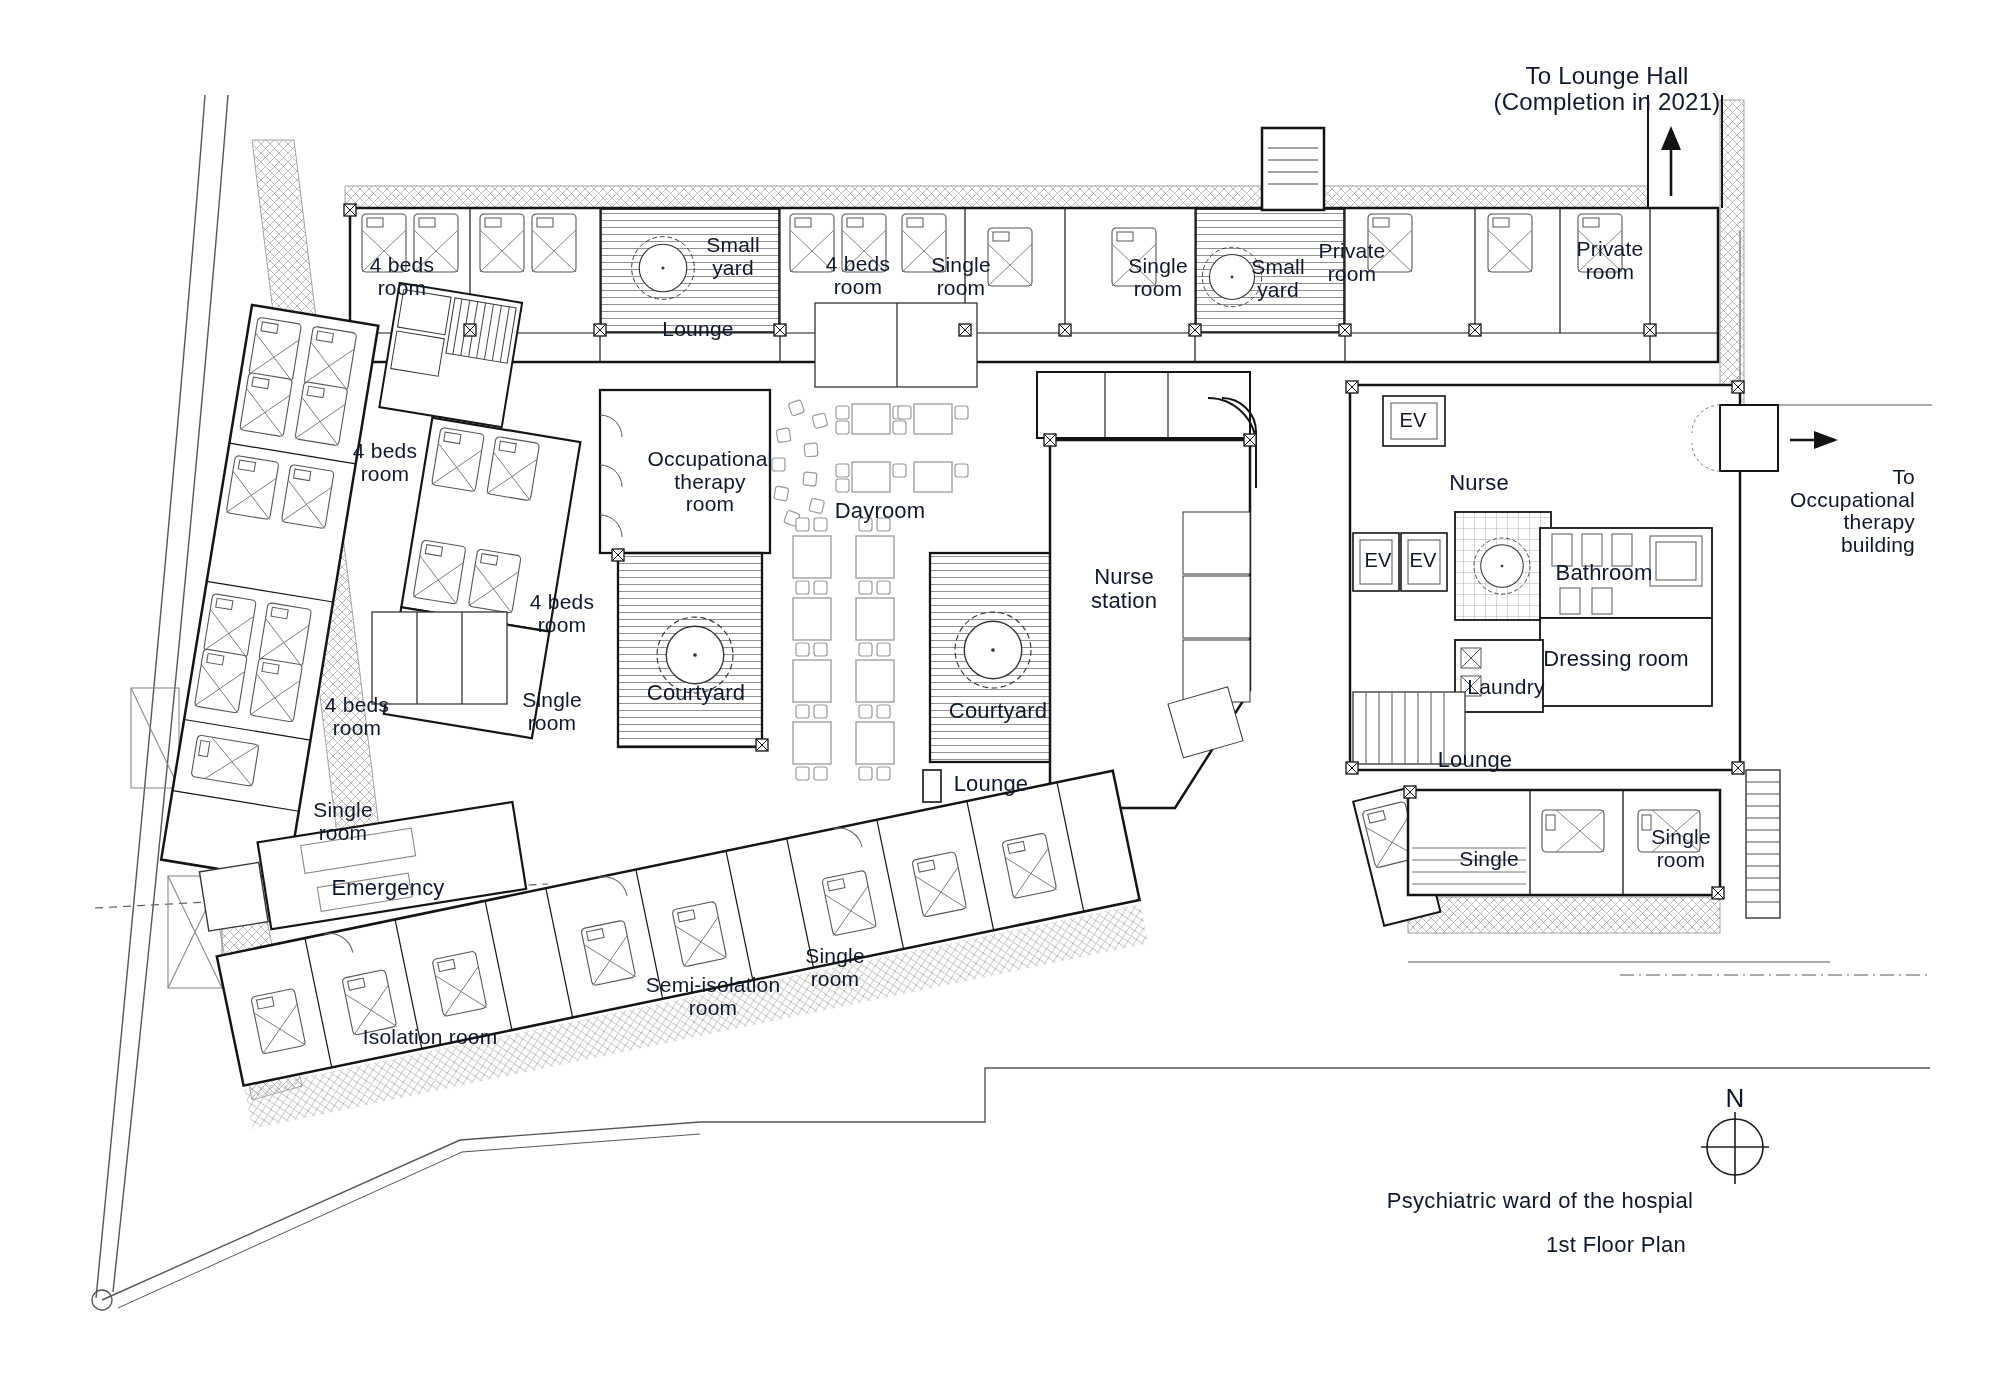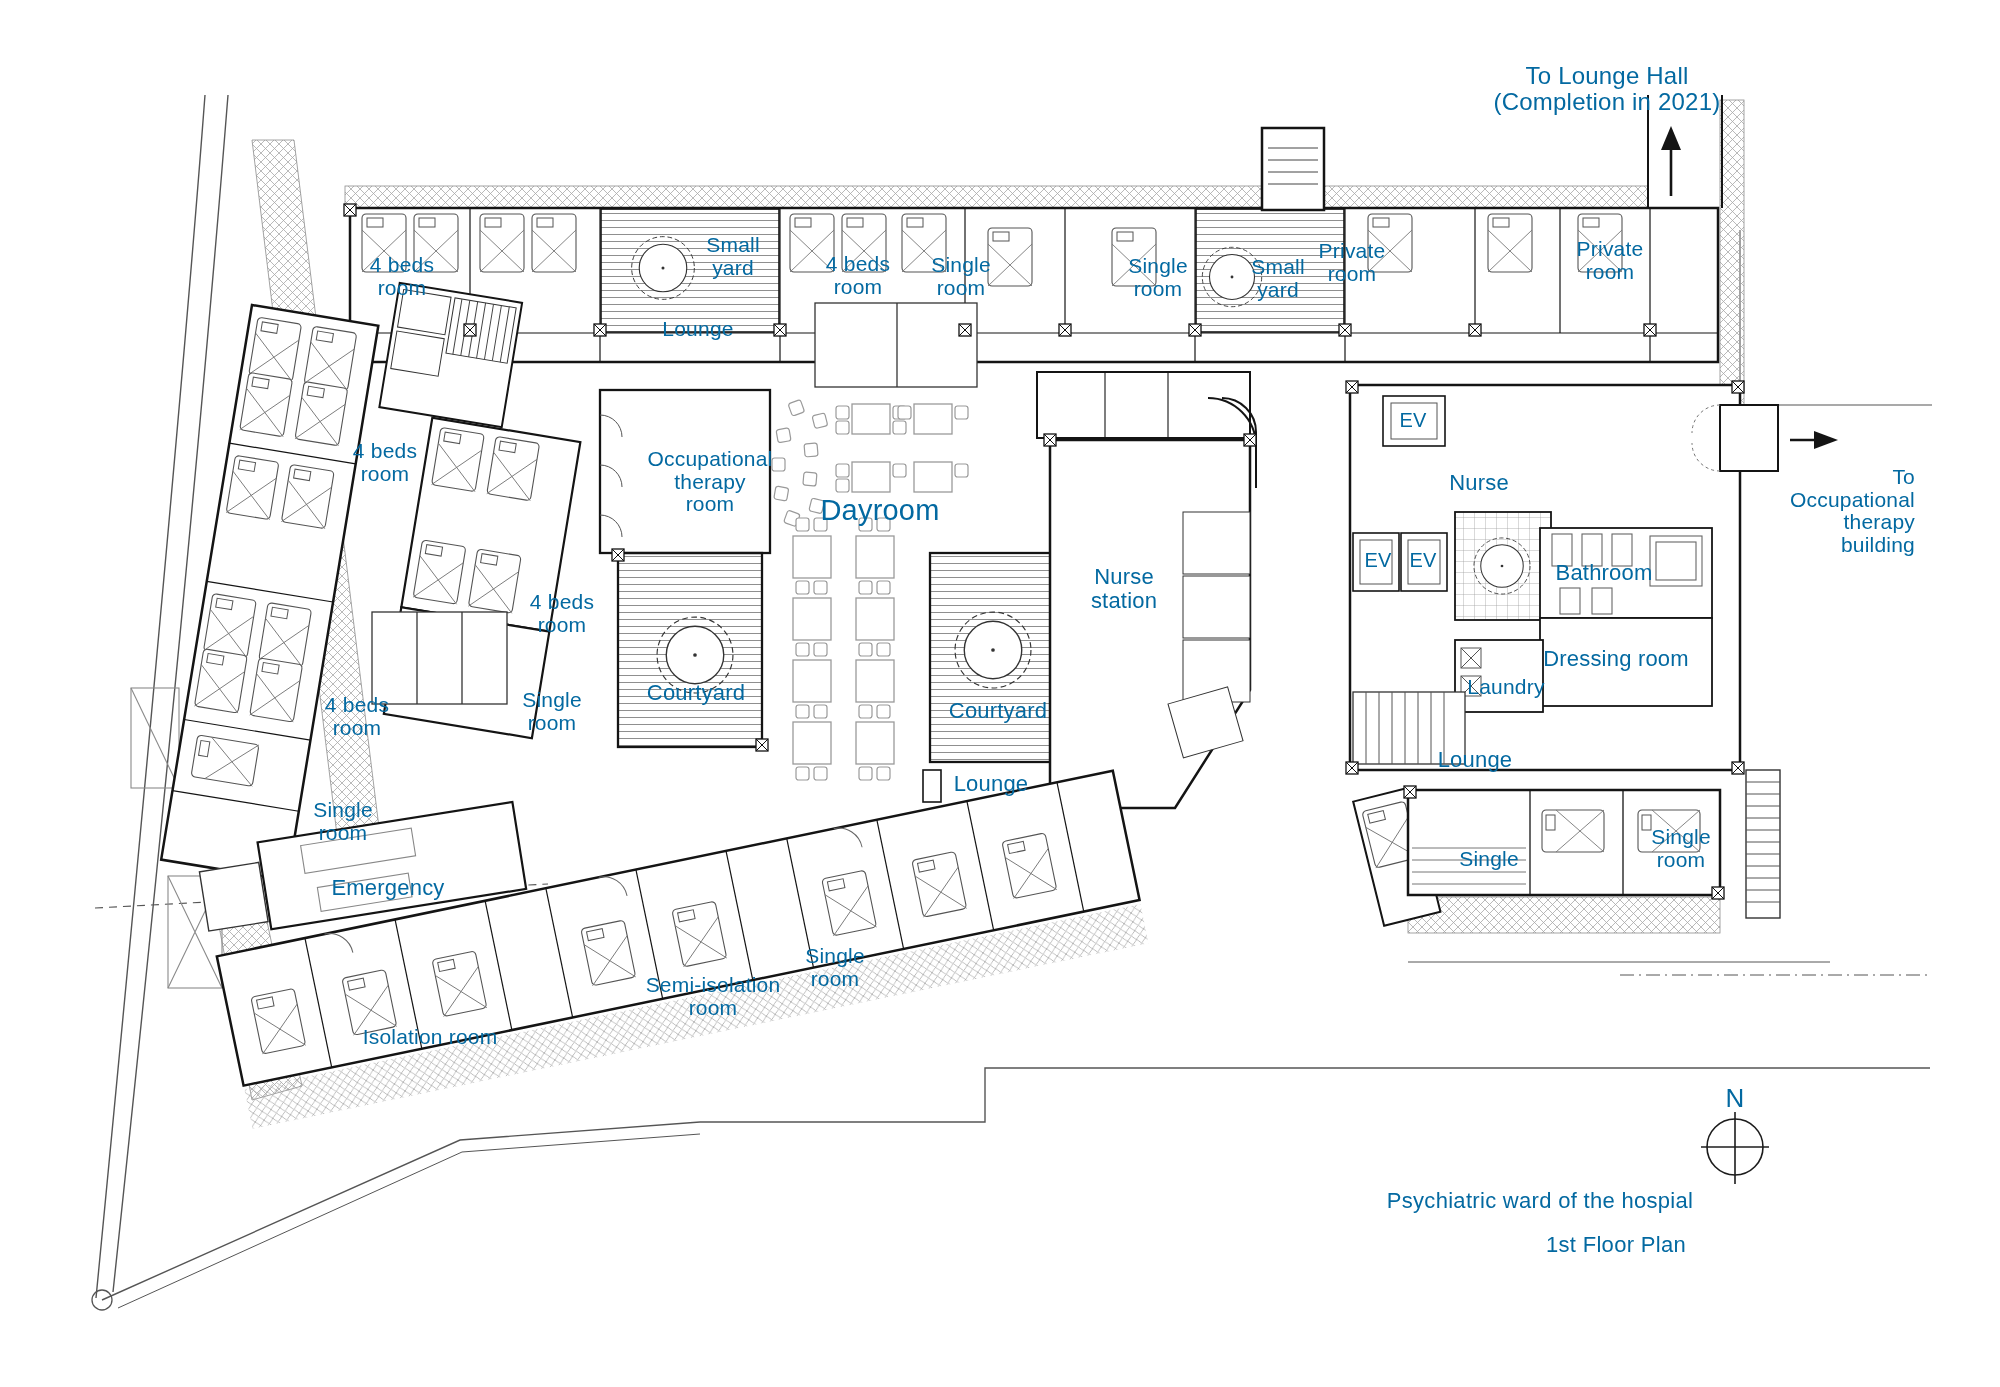--- a/index.html
+++ b/index.html
@@ -4,26 +4,26 @@
 <style>
   html,body{margin:0;padding:0;background:#fff;}
   .stage{
     position:relative;width:2000px;height:1387px;background:#ffffff;
     font-family:"Liberation Sans", sans-serif;color:#262626;overflow:hidden;
   }
   .stage svg{position:absolute;left:0;top:0;}
   .lbl{
     position:absolute;transform:translate(-50%,-50%);
     text-align:center;white-space:pre-line;line-height:1.08;
-    color:#0369a1;letter-spacing:.2px;pointer-events:none;
+    color:#0f172a;letter-spacing:.2px;pointer-events:none;
   }
   .fs20{font-size:20px}
   .fs21{font-size:21px}
   .fs22{font-size:22px}
-  .fs23{font-size:29px}
+  .fs23{font-size:22px}
   .fs24{font-size:24px}
   .fs26{font-size:26px}
   .fs34{font-size:22px}
   .block-left{transform:translate(0,0);text-align:right;}
   .title{letter-spacing:.3px}
 </style>
 </head>
 <body>
 
 <div class="stage">

